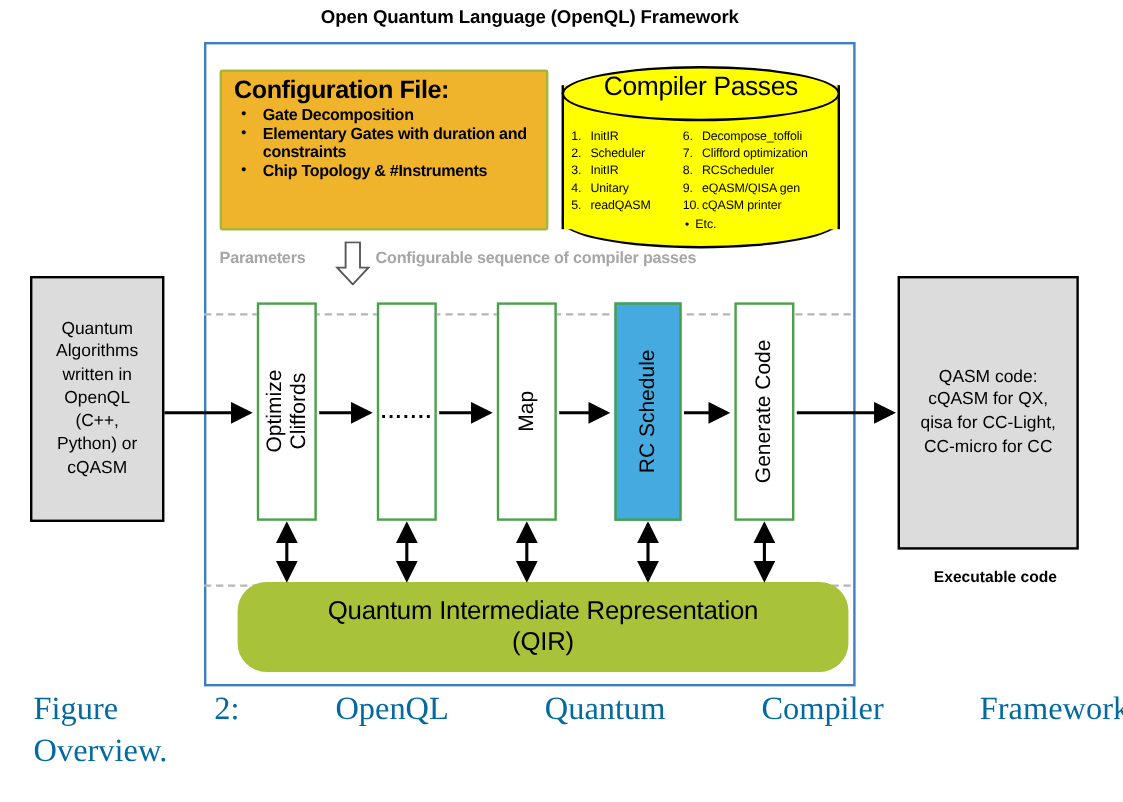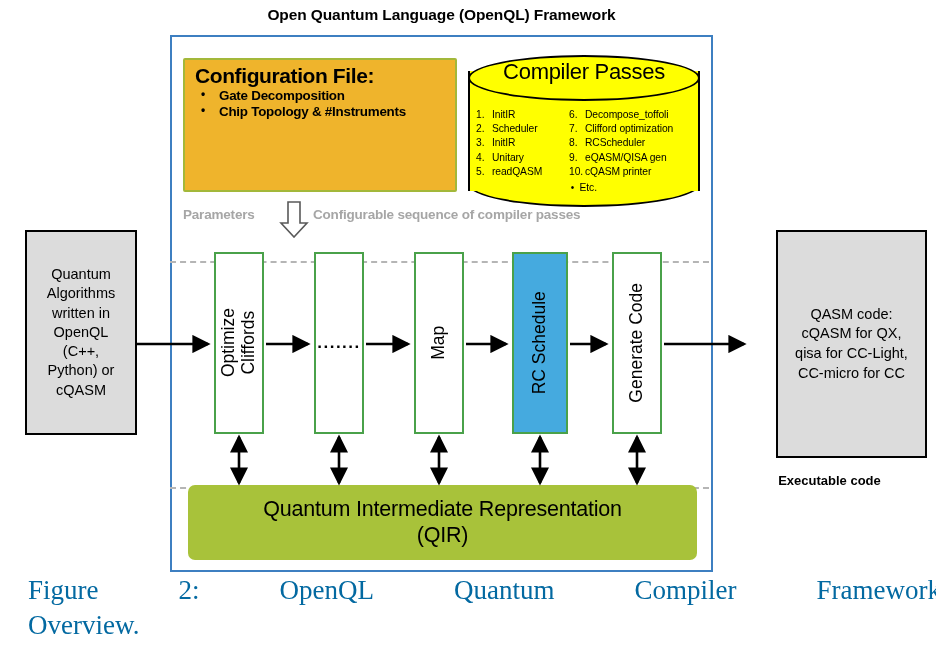--- a/index.html
+++ b/index.html
@@ -235,21 +235,20 @@
     font-size: 14.5px;
     line-height: 1.33;
   }
   .io-right {
     left: 748px;
     top: 230px;
     width: 151px;
     height: 228px;
     font-size: 14.5px;
     line-height: 1.35;
-    margin-left: 28px;
   }
   .exec-label {
     position: absolute;
     left: 748px;
     top: 473px;
     width: 163px;
     text-align: center;
     font-size: 13px;
     font-weight: bold;
     color: #000;
@@ -287,26 +286,26 @@
 
   .pb1 { left: 214px; width: 50px; }
   .pb2 { left: 314px; width: 50px; }
   .pb3 { left: 414px; width: 50px; }
   .pb4 { left: 512px; width: 56px; }
   .pb5 { left: 612px; width: 50px; }
 
   
   .qir-bar {
     position: absolute;
-    left: 188px;
+    left: 198px;
     top: 485px;
     width: 509px;
     height: 75px;
     background: #a8c23a;
-    border-radius: 7px;
+    border-radius: 24px;
     display: flex;
     flex-direction: column;
     align-items: center;
     justify-content: center;
     color: #000;
     font-size: 21.5px;
     line-height: 1.2;
     letter-spacing: -0.2px;
     text-align: center;
   }
@@ -350,20 +349,21 @@
 
   <div style="position:absolute; left:170px; top:35px; width:543px; height:537px; overflow:hidden;">
     <div class="dashed dashed-top"></div>
     <div class="dashed dashed-bottom"></div>
   </div>
 
   <div class="config-box">
     <div class="config-title">Configuration File:</div>
     <ul class="config-list">
       <li>Gate Decomposition</li>
+      <li>Elementary Gates with duration and constraints</li>
       <li>Chip Topology &amp; <b>#Instruments</b></li>
     </ul>
   </div>
 
   <div class="cyl">
     <div class="cyl-bottom"></div>
     <div class="cyl-body"></div>
     <div class="cyl-top"></div>
     <div class="cyl-title">Compiler Passes</div>
 

